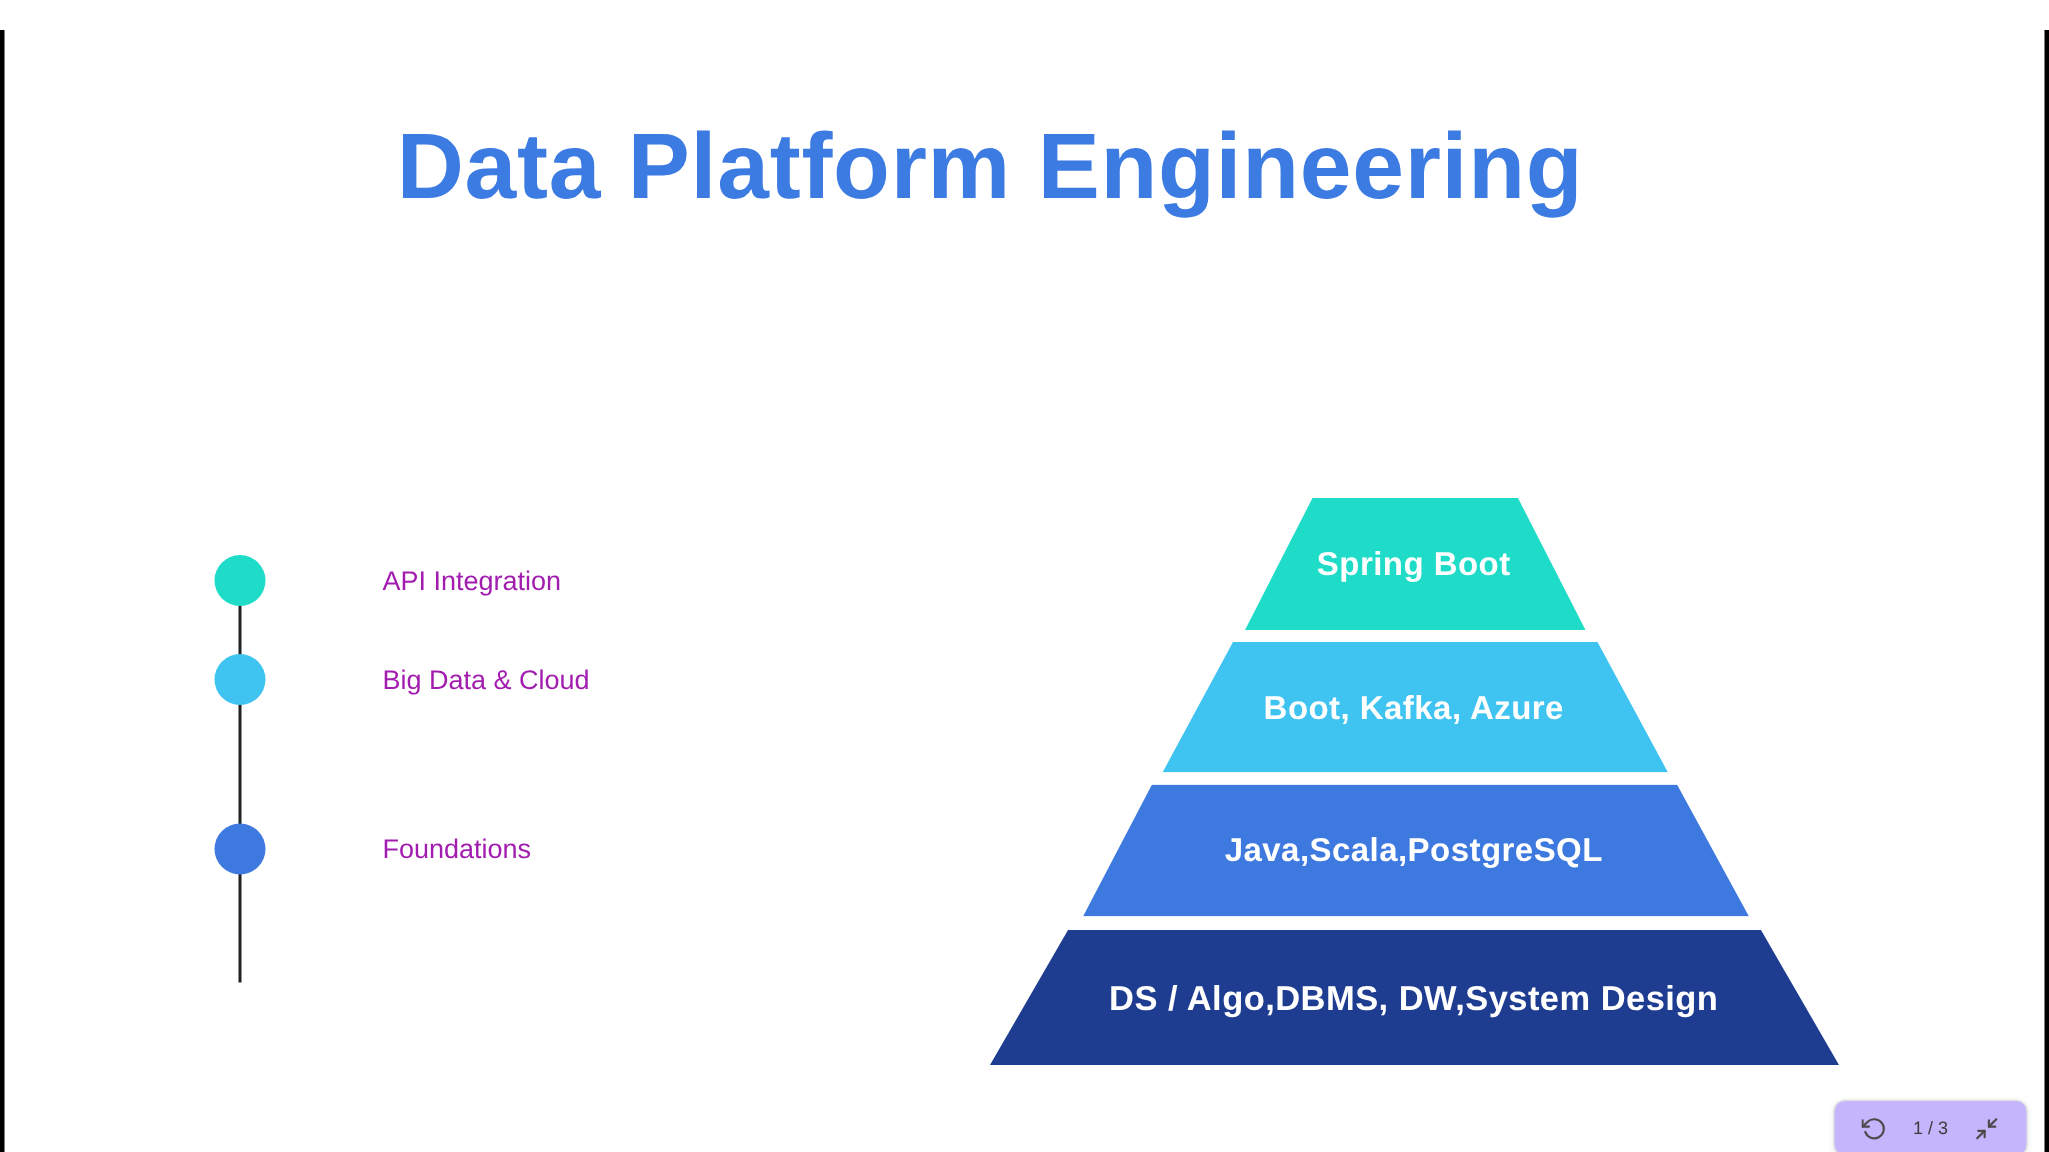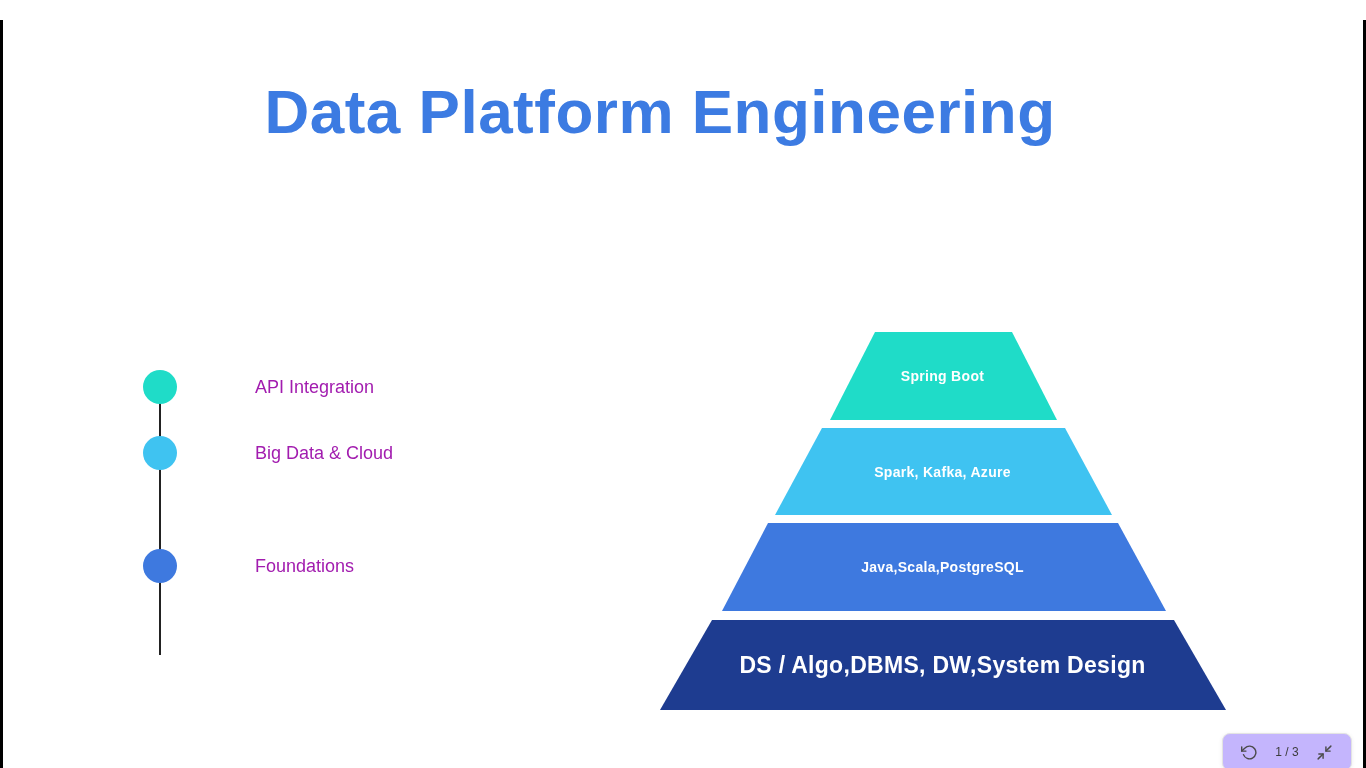--- a/index.html
+++ b/index.html
@@ -73,21 +73,21 @@
     position: absolute;
     left: 0;
     width: 575px;
     display: flex;
     align-items: center;
     justify-content: center;
   }
   .layer span {
     color: #ffffff;
     font-weight: bold;
-    font-size: 14px;
+    font-size: 22px;
     letter-spacing: 0.3px;
     white-space: nowrap;
   }
   .layer.l1 { top: 2px;   height: 88px; clip-path: polygon(220px 0, 357px 0, 402px 88px, 175px 88px); }
   .layer.l2 { top: 98px;  height: 87px; clip-path: polygon(167px 0, 410px 0, 457px 87px, 120px 87px); }
   .layer.l3 { top: 193px; height: 88px; clip-path: polygon(113px 0, 463px 0, 511px 88px, 67px 88px); }
   .layer.l4 { top: 290px; height: 90px; clip-path: polygon(57px 0, 519px 0, 571px 90px, 5px 90px); }
   .layer.l4 span { font-size: 23px; }
 
   
@@ -147,21 +147,21 @@
       <span class="tl-dot" style="background-color: rgb(62, 121, 223);"></span>
       <span class="tl-label">Foundations</span>
     </div>
   </div>
 
   <div class="pyramid">
     <div class="layer l1" style="background-color: rgb(31, 220, 200);">
       <span>Spring Boot</span>
     </div>
     <div class="layer l2" style="background-color: rgb(63, 195, 241);">
-      <span>Spark, Kafka, Azure</span>
+      <span>Boot, Kafka, Azure</span>
     </div>
     <div class="layer l4" style="background-color: rgb(30, 60, 144);">
       <span>DS / Algo,DBMS, DW,System Design</span>
     </div>
     <div class="layer l3" style="background-color: rgb(62, 121, 223);">
       <span>Java,Scala,PostgreSQL</span>
     </div>
   </div>
 
   <div class="toolbar">

